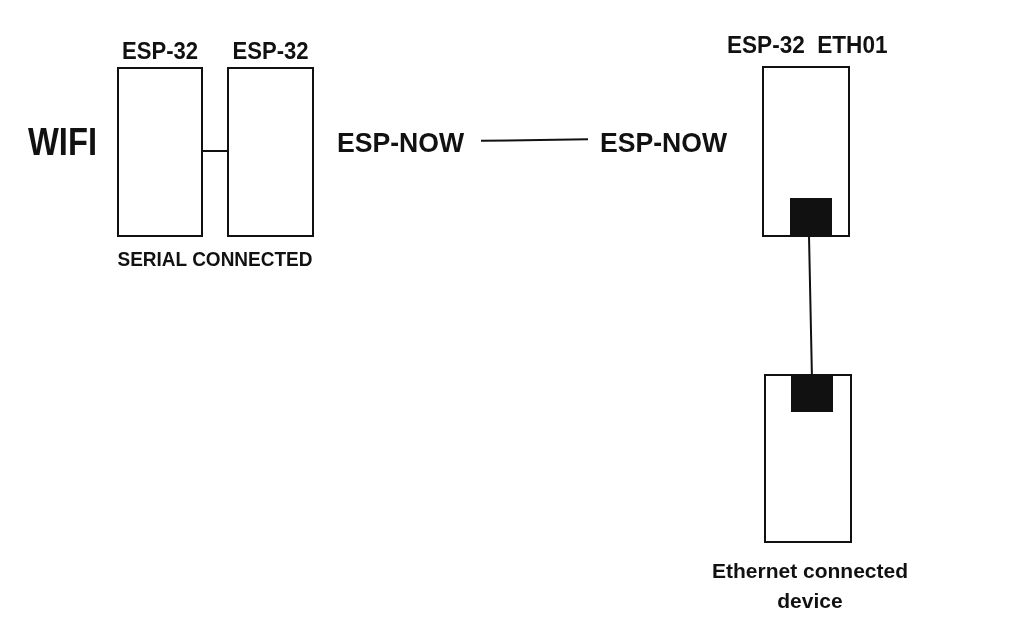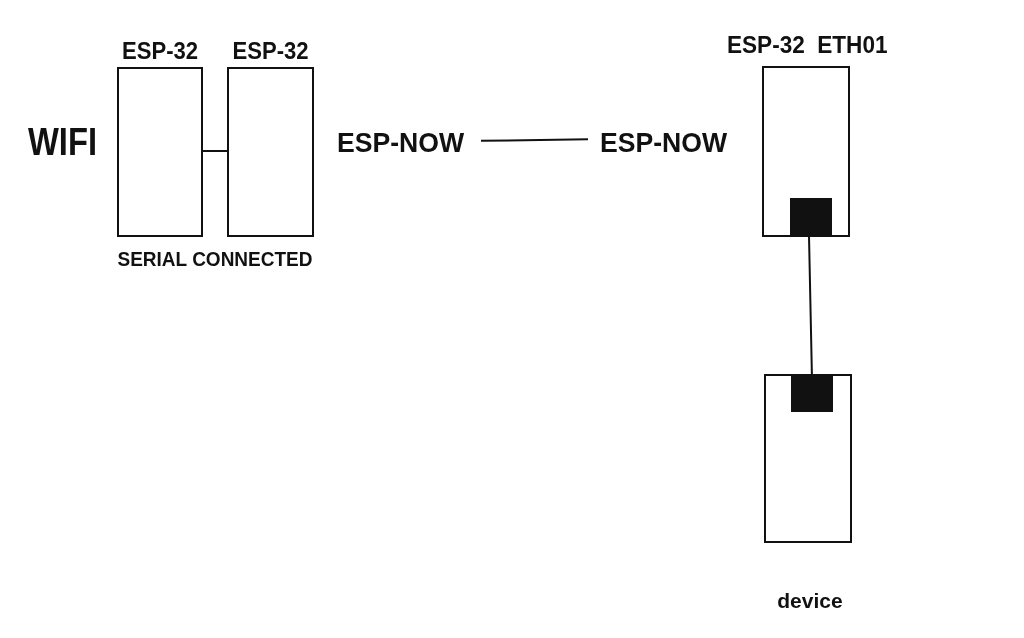--- a/index.html
+++ b/index.html
@@ -99,17 +99,17 @@
     <div class="port eth01-port"></div>
   </div>
 
   <div class="vline cable-line"></div>
 
   <div class="box device-box">
     <div class="port device-port"></div>
   </div>
 
   <div class="lbl centered device-caption">
-    <br>
+    <span>Ethernet connected</span><br>
     <span>device</span>
   </div>
 
 </div>
 
 </body></html>

